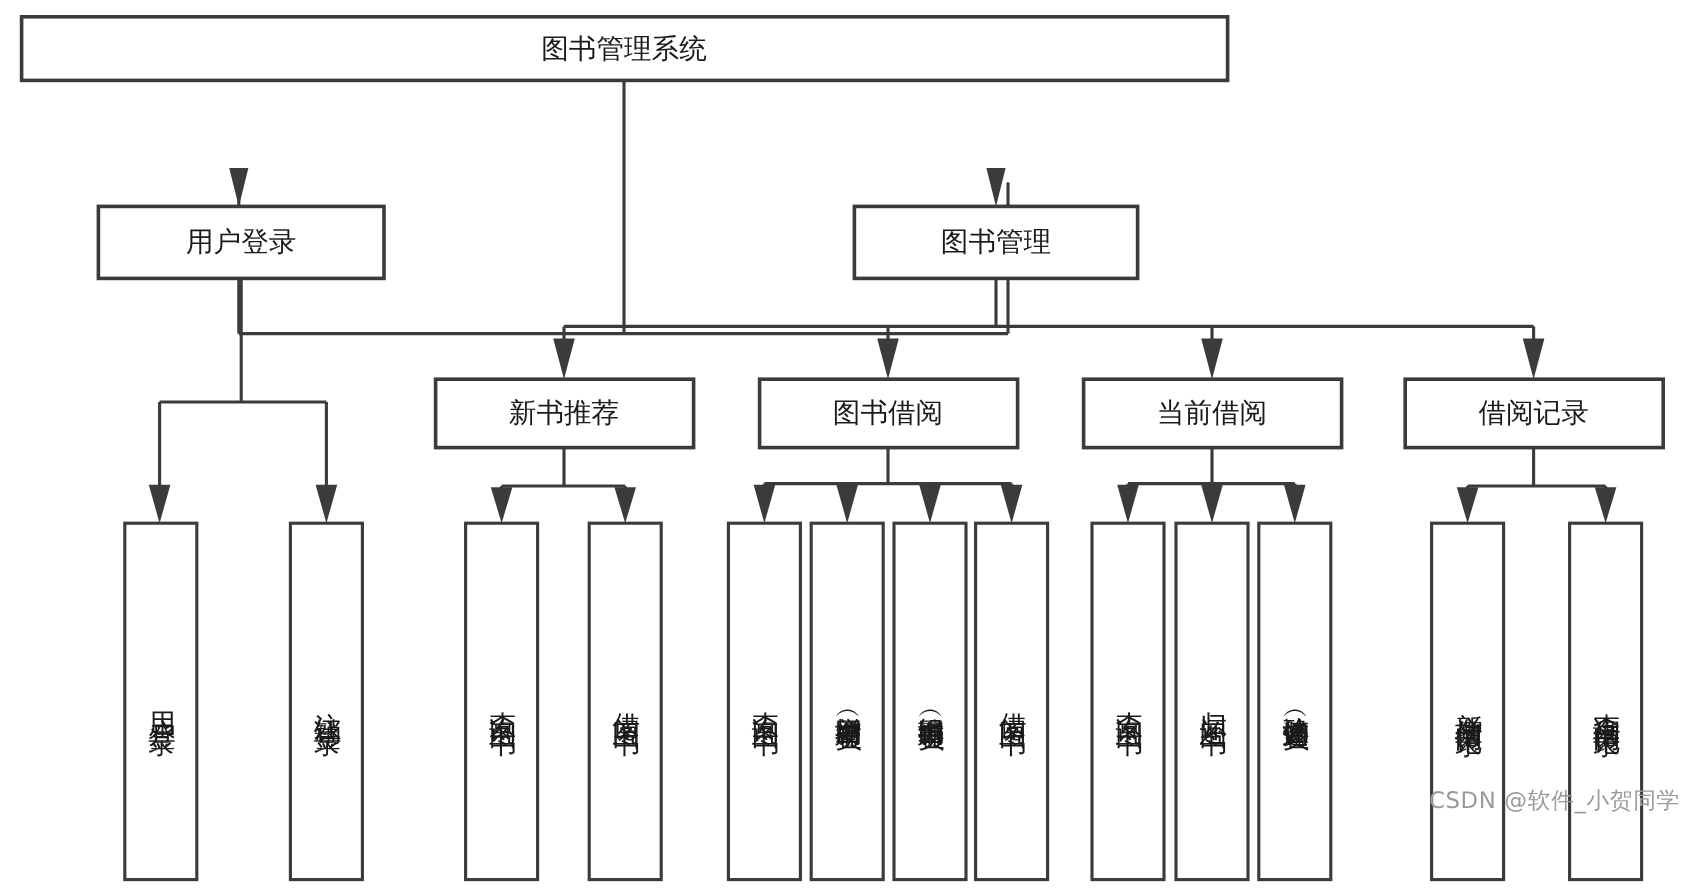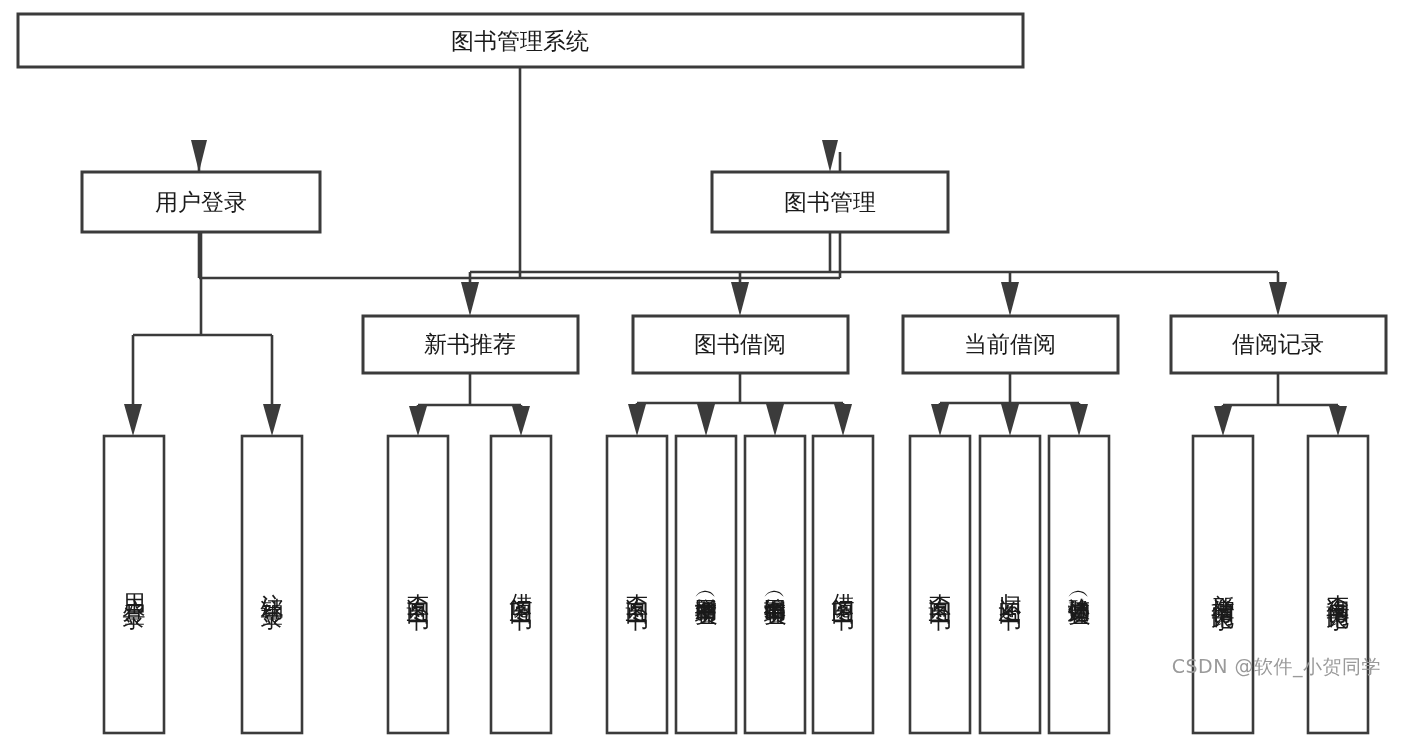--- a/index.html
+++ b/index.html
@@ -64,21 +64,21 @@
     justify-content: center;
     white-space: nowrap;
     pointer-events: none;
   }
   .leaf-label.tight {
     letter-spacing: 1px;
     font-size: 22px;
   }
   .watermark {
     position: absolute;
-    right: 24px;
+    right: 5px;
     bottom: 4px;
     font-family: "DejaVu Sans", "Liberation Sans", sans-serif;
     font-size: 19px;
     color: #9a9a9a;
     white-space: nowrap;
     letter-spacing: 0.5px;
   }
 </style>
 </head>
 <body>

